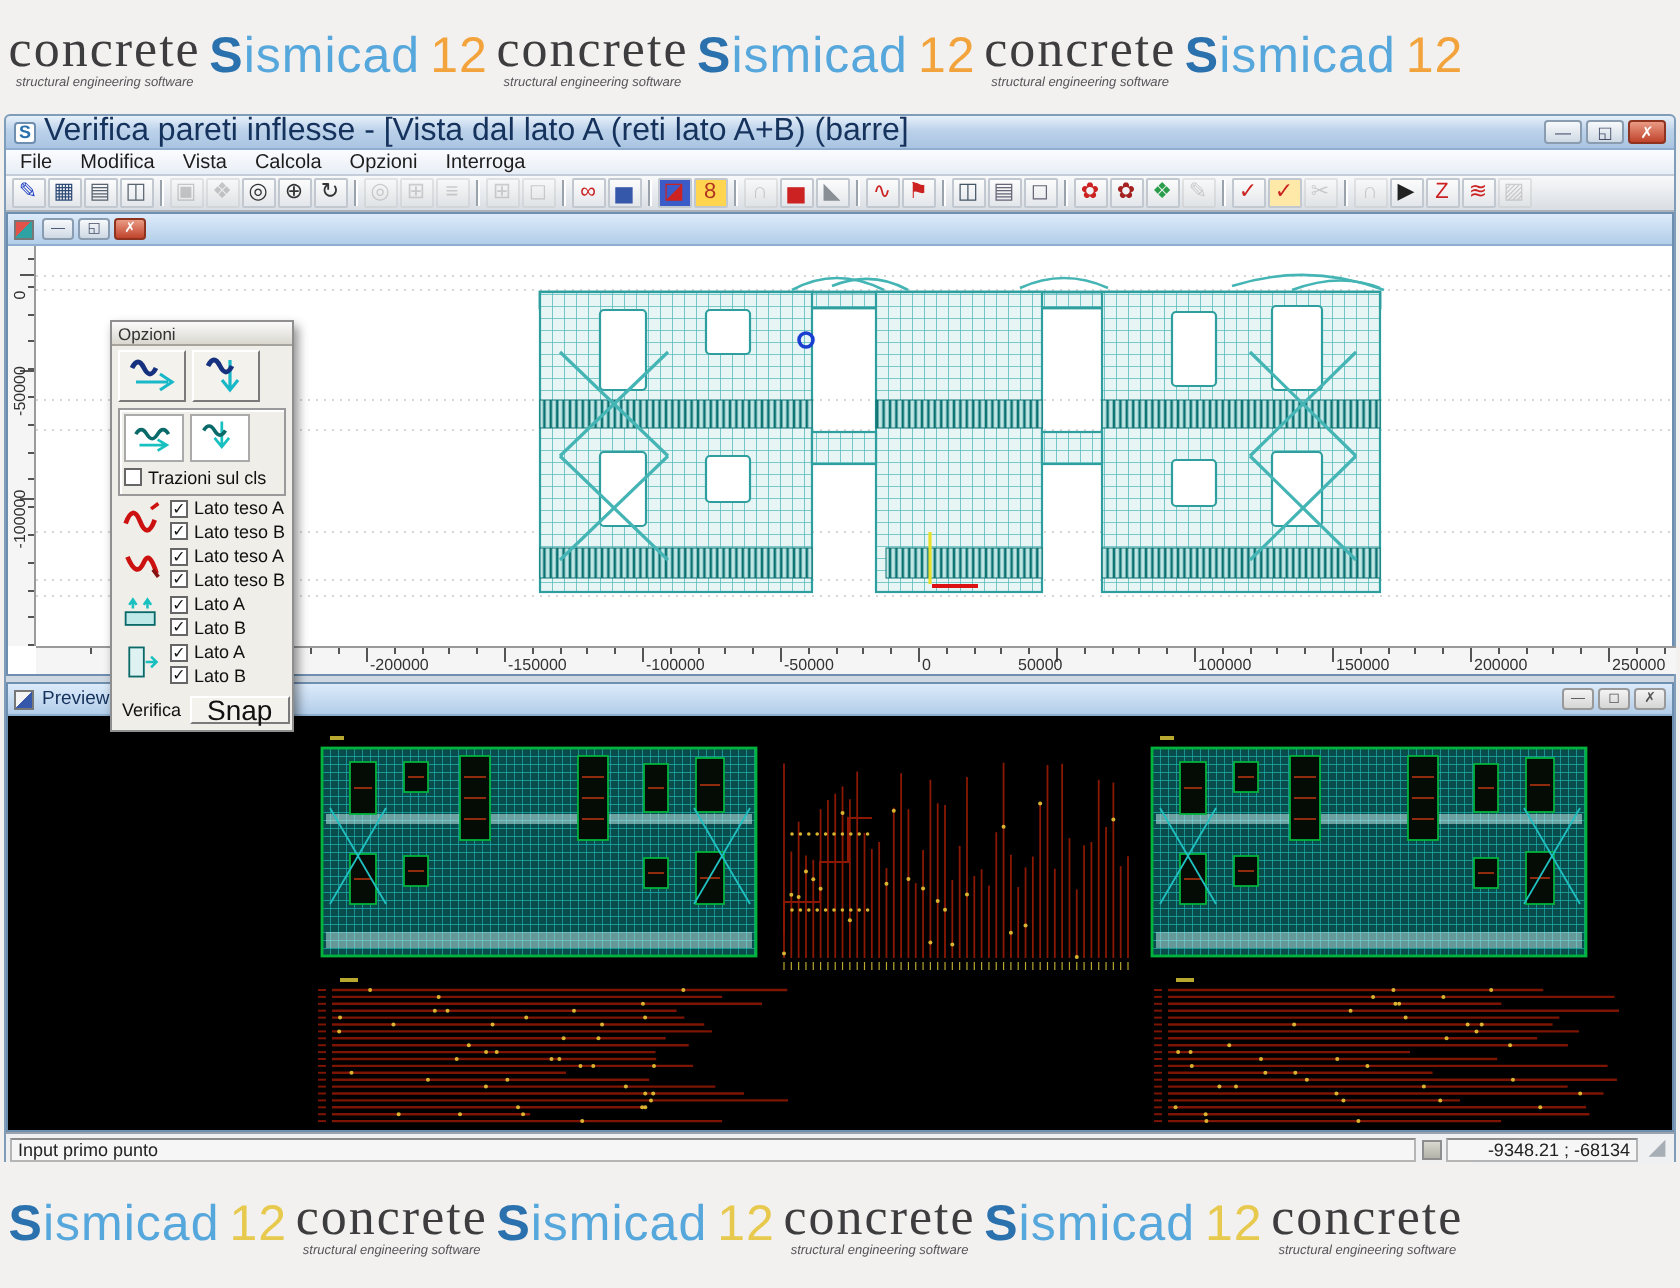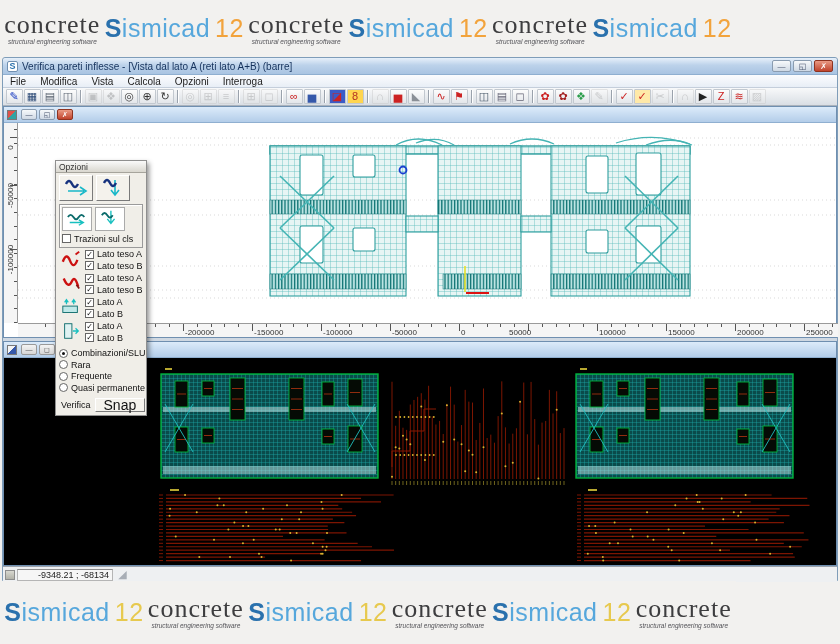--- a/index.html
+++ b/index.html
@@ -20,21 +20,21 @@
   .logo-sismicad .sVer { margin-left:5px; }
   .banner.top .sVer { color:#f2a33c; }
   .banner.bottom .sVer { color:#e7c94e; }
 
   
   .app-window { position:absolute; top:57px; left:2px; width:836px; height:524px; border:1px solid #7f9db9; background:#dfe7f0; border-radius:3px 3px 0 0; }
   .titlebar { height:17px; display:flex; align-items:center; padding:0 4px; gap:4px;
     background:linear-gradient(#e7f0fa, #bcd2ea 45%, #a9c4e2); border-bottom:1px solid #8fafd0; border-radius:3px 3px 0 0; }
   .titlebar .app-icon { width:11px; height:11px; background:#fff; border:1px solid #6f8fb0; border-radius:2px;
     color:#2a71ad; font-size:9px; font-weight:bold; line-height:9px; text-align:center; }
-  .titlebar .title-text { font-size:10px; color:#15325c; flex:1; white-space:nowrap; overflow:hidden; }
+  .titlebar .title-text { font-size:16px; color:#15325c; flex:1; white-space:nowrap; overflow:hidden; }
   .winbtns { display:flex; gap:2px; }
   .winbtn { width:19px; height:12px; border-radius:2px; font-size:8px; line-height:11px; text-align:center;
     border:1px solid #8a9cb0; background:linear-gradient(#f7f9fb,#cfd9e4); color:#44506a; }
   .winbtn.close { border-color:#8e3320; background:linear-gradient(#ea9a84,#c0432c); color:#fff; }
 
   .menubar { height:13px; display:flex; align-items:center; background:linear-gradient(#fbfcfe,#e8eef6); border-bottom:1px solid #c4cedb; }
   .menu-item { font-size:10px; color:#1c1c1c; padding:0 7px; line-height:13px; }
 
   .toolbar { height:18px; display:flex; align-items:center; padding:0 2px; background:linear-gradient(#f8f9fa,#d9dee4); border-bottom:1px solid #aab2bc; }
   .ticon { width:17px; height:15px; margin:0 0.5px; display:flex; align-items:center; justify-content:center;
@@ -445,20 +445,21 @@
               <div class="hlab" style="left: 788px;">250000</div>
             </div>
         </div>
       </div>
 
       <div class="splitter"></div>
 
       <div class="child preview-window">
         <div class="childbar">
           <div class="cicon pv"></div>
+          <div class="child-title">Preview</div>
           <div class="winbtns">
             <div class="cwinbtn gray">—</div>
             <div class="cwinbtn gray">◻</div>
             <div class="cwinbtn gray">✗</div>
           </div>
         </div>
         <div class="canvas-preview">
           <svg id="preview-svg" viewBox="0 0 832 207" preserveAspectRatio="none">
               <rect x="0" y="0" width="832" height="207" fill="#000000"></rect>
               <defs>
@@ -834,20 +835,21 @@
               <line x1="580" y1="202.55" x2="746.545392900508" y2="202.55" stroke="#7d1502" stroke-width="1.2"></line>
               <circle cx="599.2145757776614" cy="202.55" r="1" fill="#d9b430"></circle>
               <circle cx="675.2120476646405" cy="202.55" r="1" fill="#d9b430"></circle>
             </svg>
         </div>
       </div>
 
     </div>
 
     <div class="statusbar">
+      <div class="status-field">Input primo punto</div>
       <div class="coord-wrap">
         <div class="coord-icon"></div>
         <div class="coord-field">-9348.21 ; -68134</div>
       </div>
       <div class="grip">◢</div>
     </div>
   </div>
 
   <div class="banner bottom" id="banner-bottom">
       <div class="logo-sismicad"><span class="sS">S</span><span class="sRest">ismicad</span><span class="sVer">12</span></div>
@@ -971,38 +973,20 @@
                 <span class="cb">✓</span>
                 <span class="chk-label">Lato A</span>
               </div>
               <div class="chk-row">
                 <span class="cb">✓</span>
                 <span class="chk-label">Lato B</span>
               </div>
             </div>
           </div>
         </div>
-      <div class="radio-block" id="radio-block">
-          <div class="chk-row">
-            <span class="rb sel"></span>
-            <span class="chk-label">Combinazioni/SLU</span>
-          </div>
-          <div class="chk-row">
-            <span class="rb"></span>
-            <span class="chk-label">Rara</span>
-          </div>
-          <div class="chk-row">
-            <span class="rb"></span>
-            <span class="chk-label">Frequente</span>
-          </div>
-          <div class="chk-row">
-            <span class="rb"></span>
-            <span class="chk-label">Quasi permanente</span>
-          </div>
-        </div>
       <div class="pal-bottom">
         <span class="verifica-lbl">Verifica</span>
         <span class="snap-btn">Snap</span>
       </div>
     </div>
   </div>
 
 </div>
 
 </body></html>

